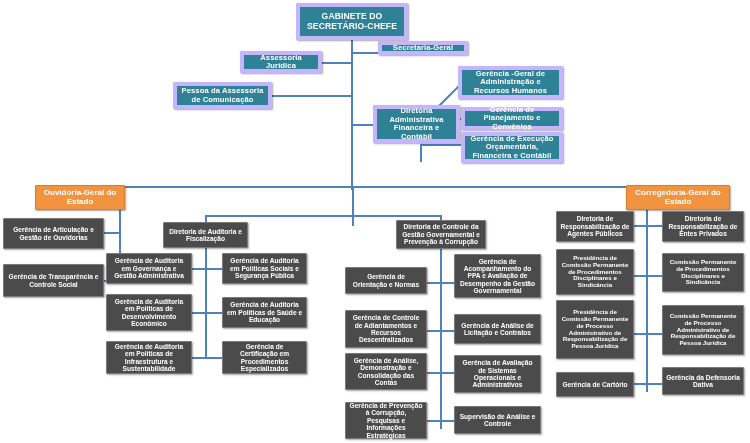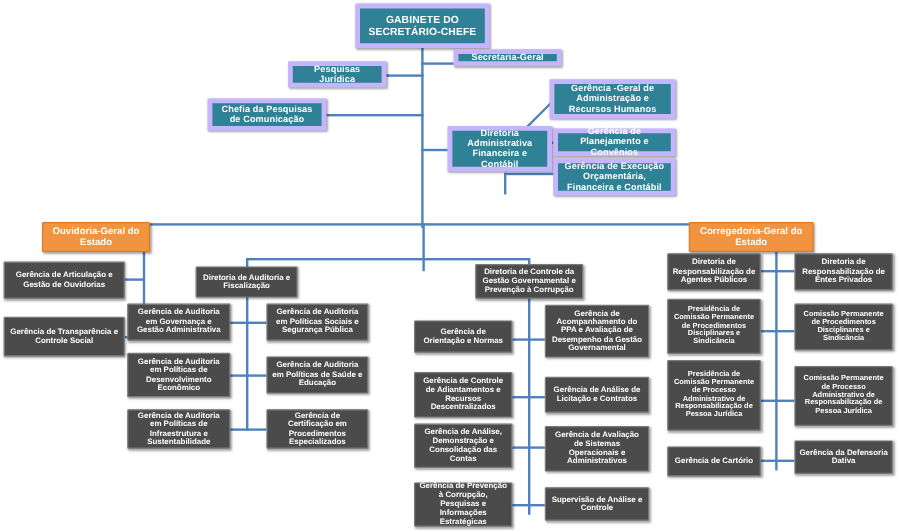--- a/index.html
+++ b/index.html
@@ -82,32 +82,32 @@
   <div class="ln lnh" style="left:634px;top:383px;width:13px;"></div>
   <div class="ln lnh" style="left:647px;top:225px;width:15px;"></div>
   <div class="ln lnh" style="left:647px;top:275px;width:15px;"></div>
   <div class="ln lnh" style="left:647px;top:333px;width:15px;"></div>
   <div class="ln lnh" style="left:647px;top:383px;width:15px;"></div>
 
   <div class="node teal big" style="left:296px;top:3px;width:112px;height:37px;">GABINETE DO SECRETÁRIO-CHEFE</div>
 
   <div class="node teal" style="left:378px;top:41px;width:90px;height:14px;">Secretaria-Geral</div>
 
-  <div class="node teal" style="left:240px;top:51px;width:82px;height:22px;">Pesquisas Jurídica</div>
+  <div class="node teal" style="left:240px;top:51px;width:82px;height:22px;">Assessoria Jurídica</div>
 
-  <div class="node teal" style="left:173px;top:82px;width:99px;height:27px;">Chefia da Pesquisas de Comunicação</div>
+  <div class="node teal" style="left:173px;top:82px;width:99px;height:27px;">Pessoa da Assessoria de Comunicação</div>
 
   <div class="node teal" style="left:373px;top:105px;width:87px;height:38px;">Diretoria Administrativa Financeira e Contábil</div>
 
   <div class="node teal" style="left:458px;top:66px;width:105px;height:33px;">Gerência -Geral de Administração e Recursos Humanos</div>
   <div class="node teal" style="left:461px;top:107px;width:102px;height:23px;">Gerência de Planejamento e Convênios</div>
   <div class="node teal" style="left:461px;top:132px;width:102px;height:31px;">Gerência de Execução Orçamentária, Financeira e Contábil</div>
 
   <div class="node orange" style="left:35px;top:185px;width:90px;height:25px;">Ouvidoria-Geral  do Estado</div>
-  <div class="node orange" style="left:574px;top:185px;width:104px;height:25px;">Corregedoria-Geral  do Estado</div>
+  <div class="node orange" style="left:626px;top:185px;width:104px;height:25px;">Corregedoria-Geral  do Estado</div>
 
   <div class="node gray" style="left:3px;top:218px;width:101px;height:31px;">Gerência de Articulação e Gestão de Ouvidorias</div>
   <div class="node gray" style="left:3px;top:264px;width:101px;height:33px;">Gerência de Transparência e Controle Social</div>
 
   <div class="node gray" style="left:163px;top:222px;width:85px;height:26px;">Diretoria de Auditoria e Fiscalização</div>
   <div class="node gray" style="left:396px;top:220px;width:90px;height:29px;">Diretoria de Controle da Gestão Governamental e Prevenção à Corrupção</div>
 
   <div class="node gray" style="left:106px;top:253px;width:86px;height:31px;">Gerência de Auditoria em Governança e Gestão Administrativa</div>
   <div class="node gray" style="left:106px;top:294px;width:86px;height:37px;">Gerência de Auditoria em Políticas de Desenvolvimento Econômico</div>
   <div class="node gray" style="left:106px;top:341px;width:86px;height:33px;">Gerência de Auditoria em Políticas de Infraestrutura e Sustentabilidade</div>

